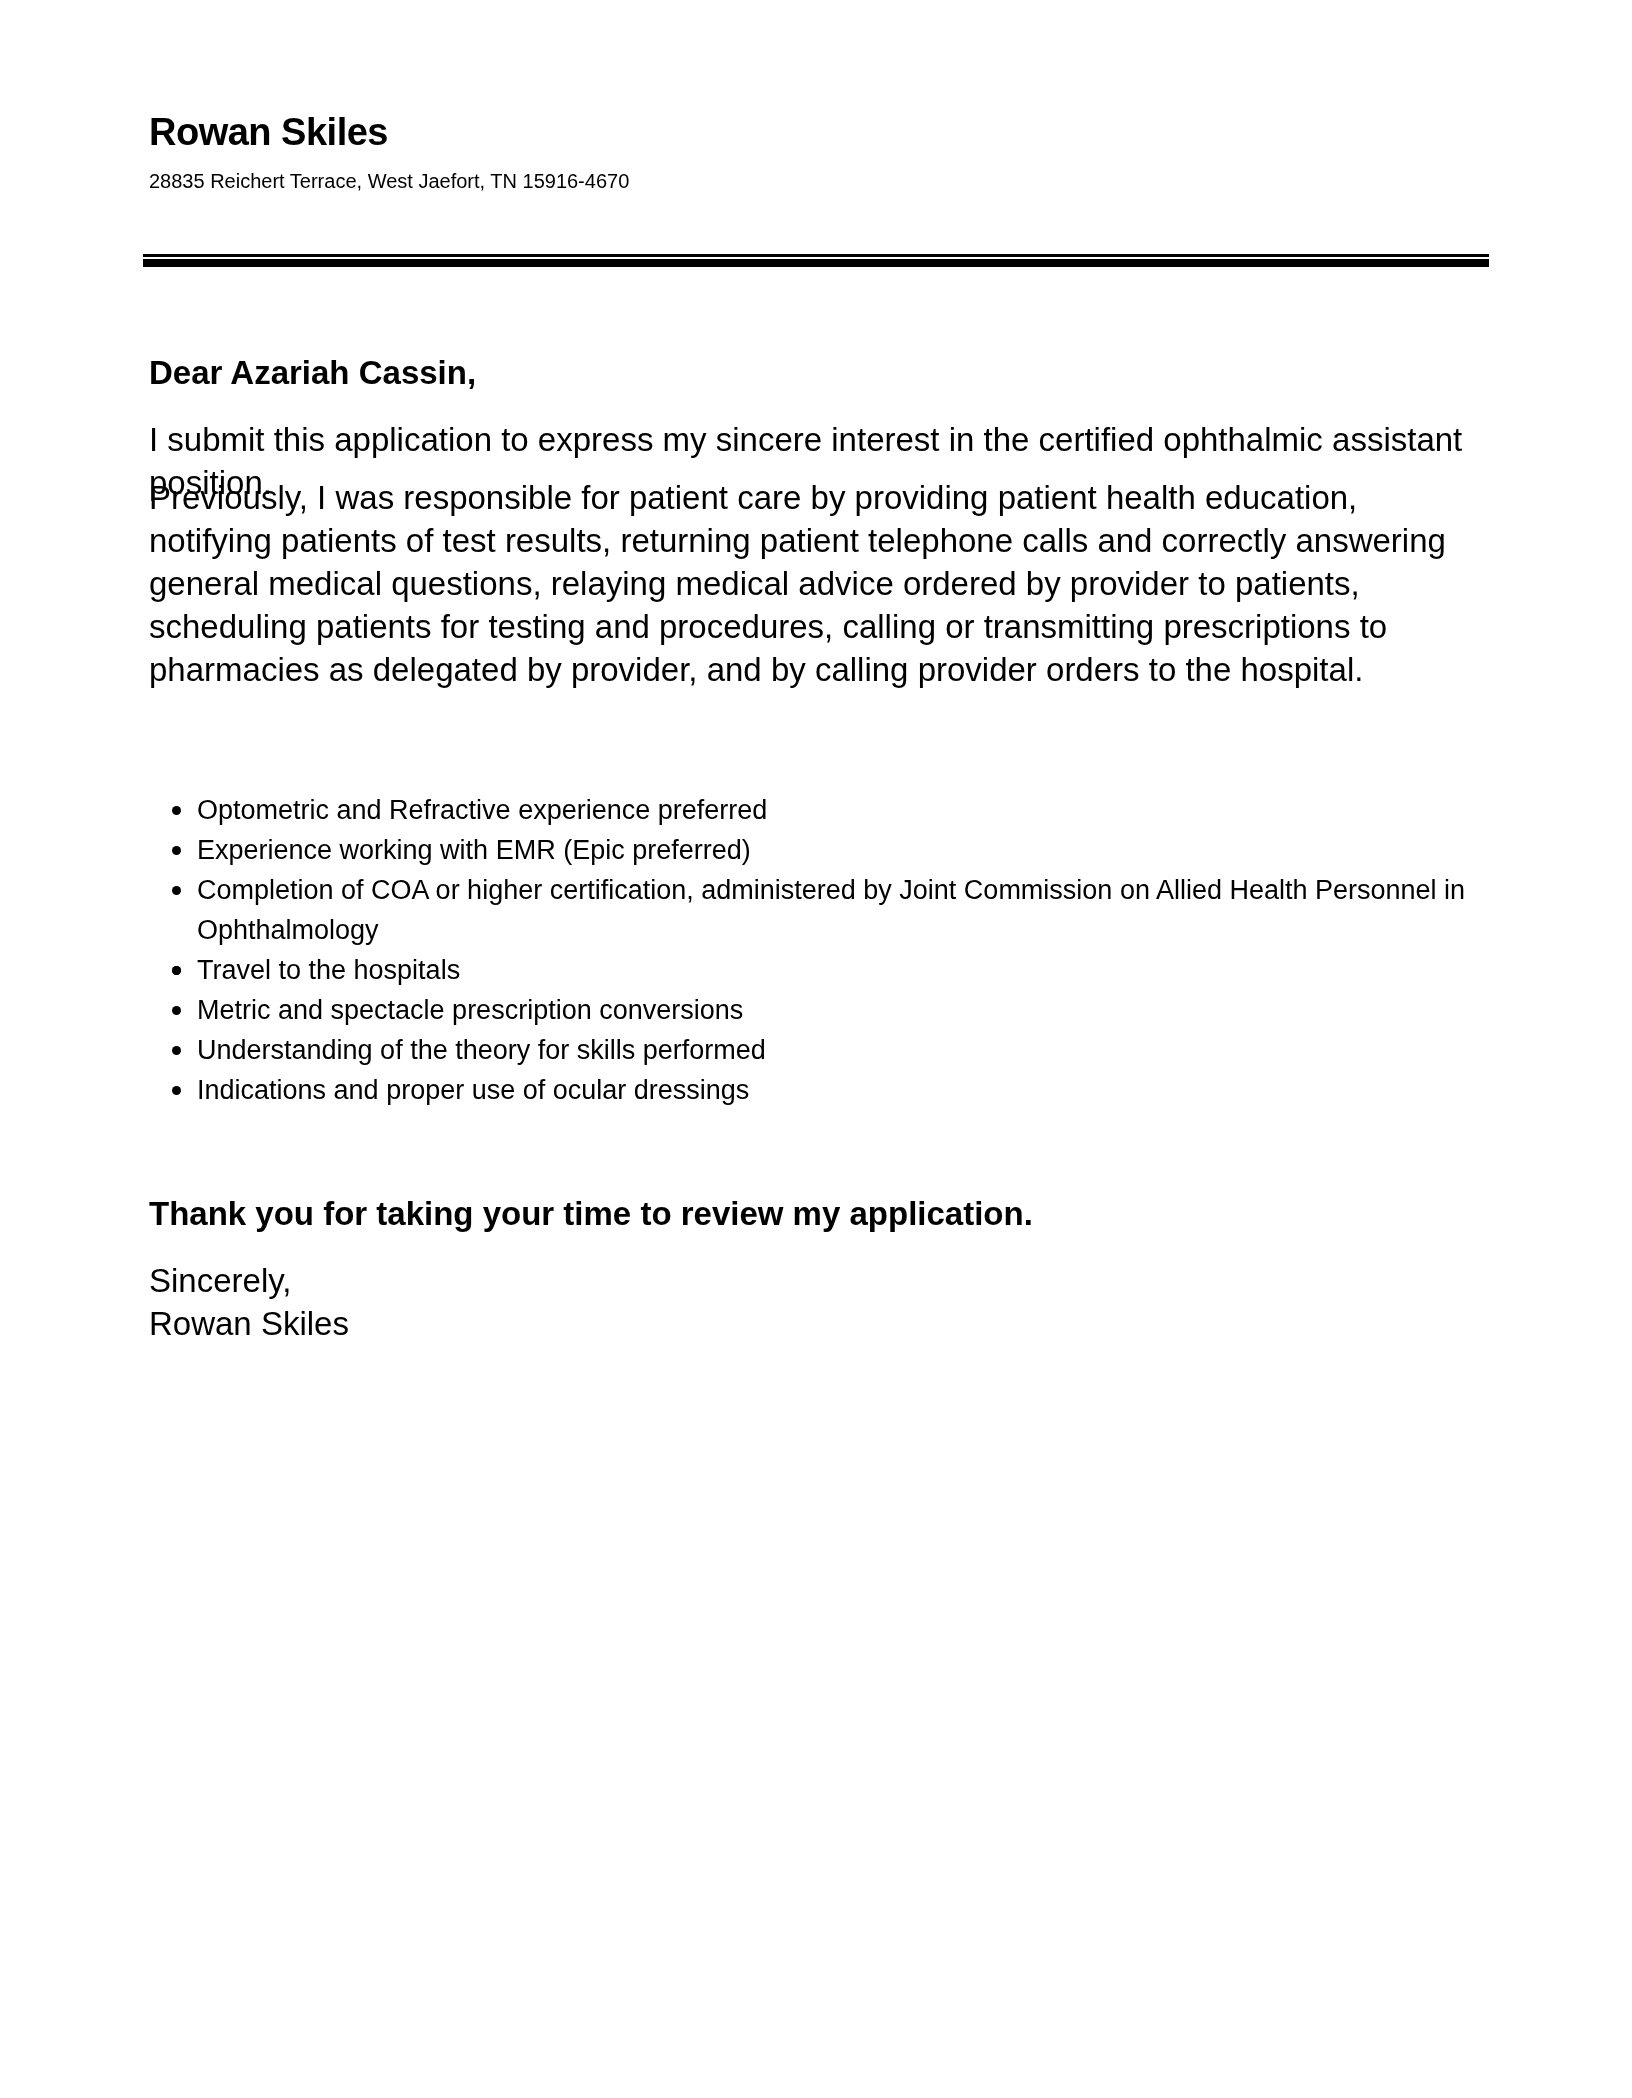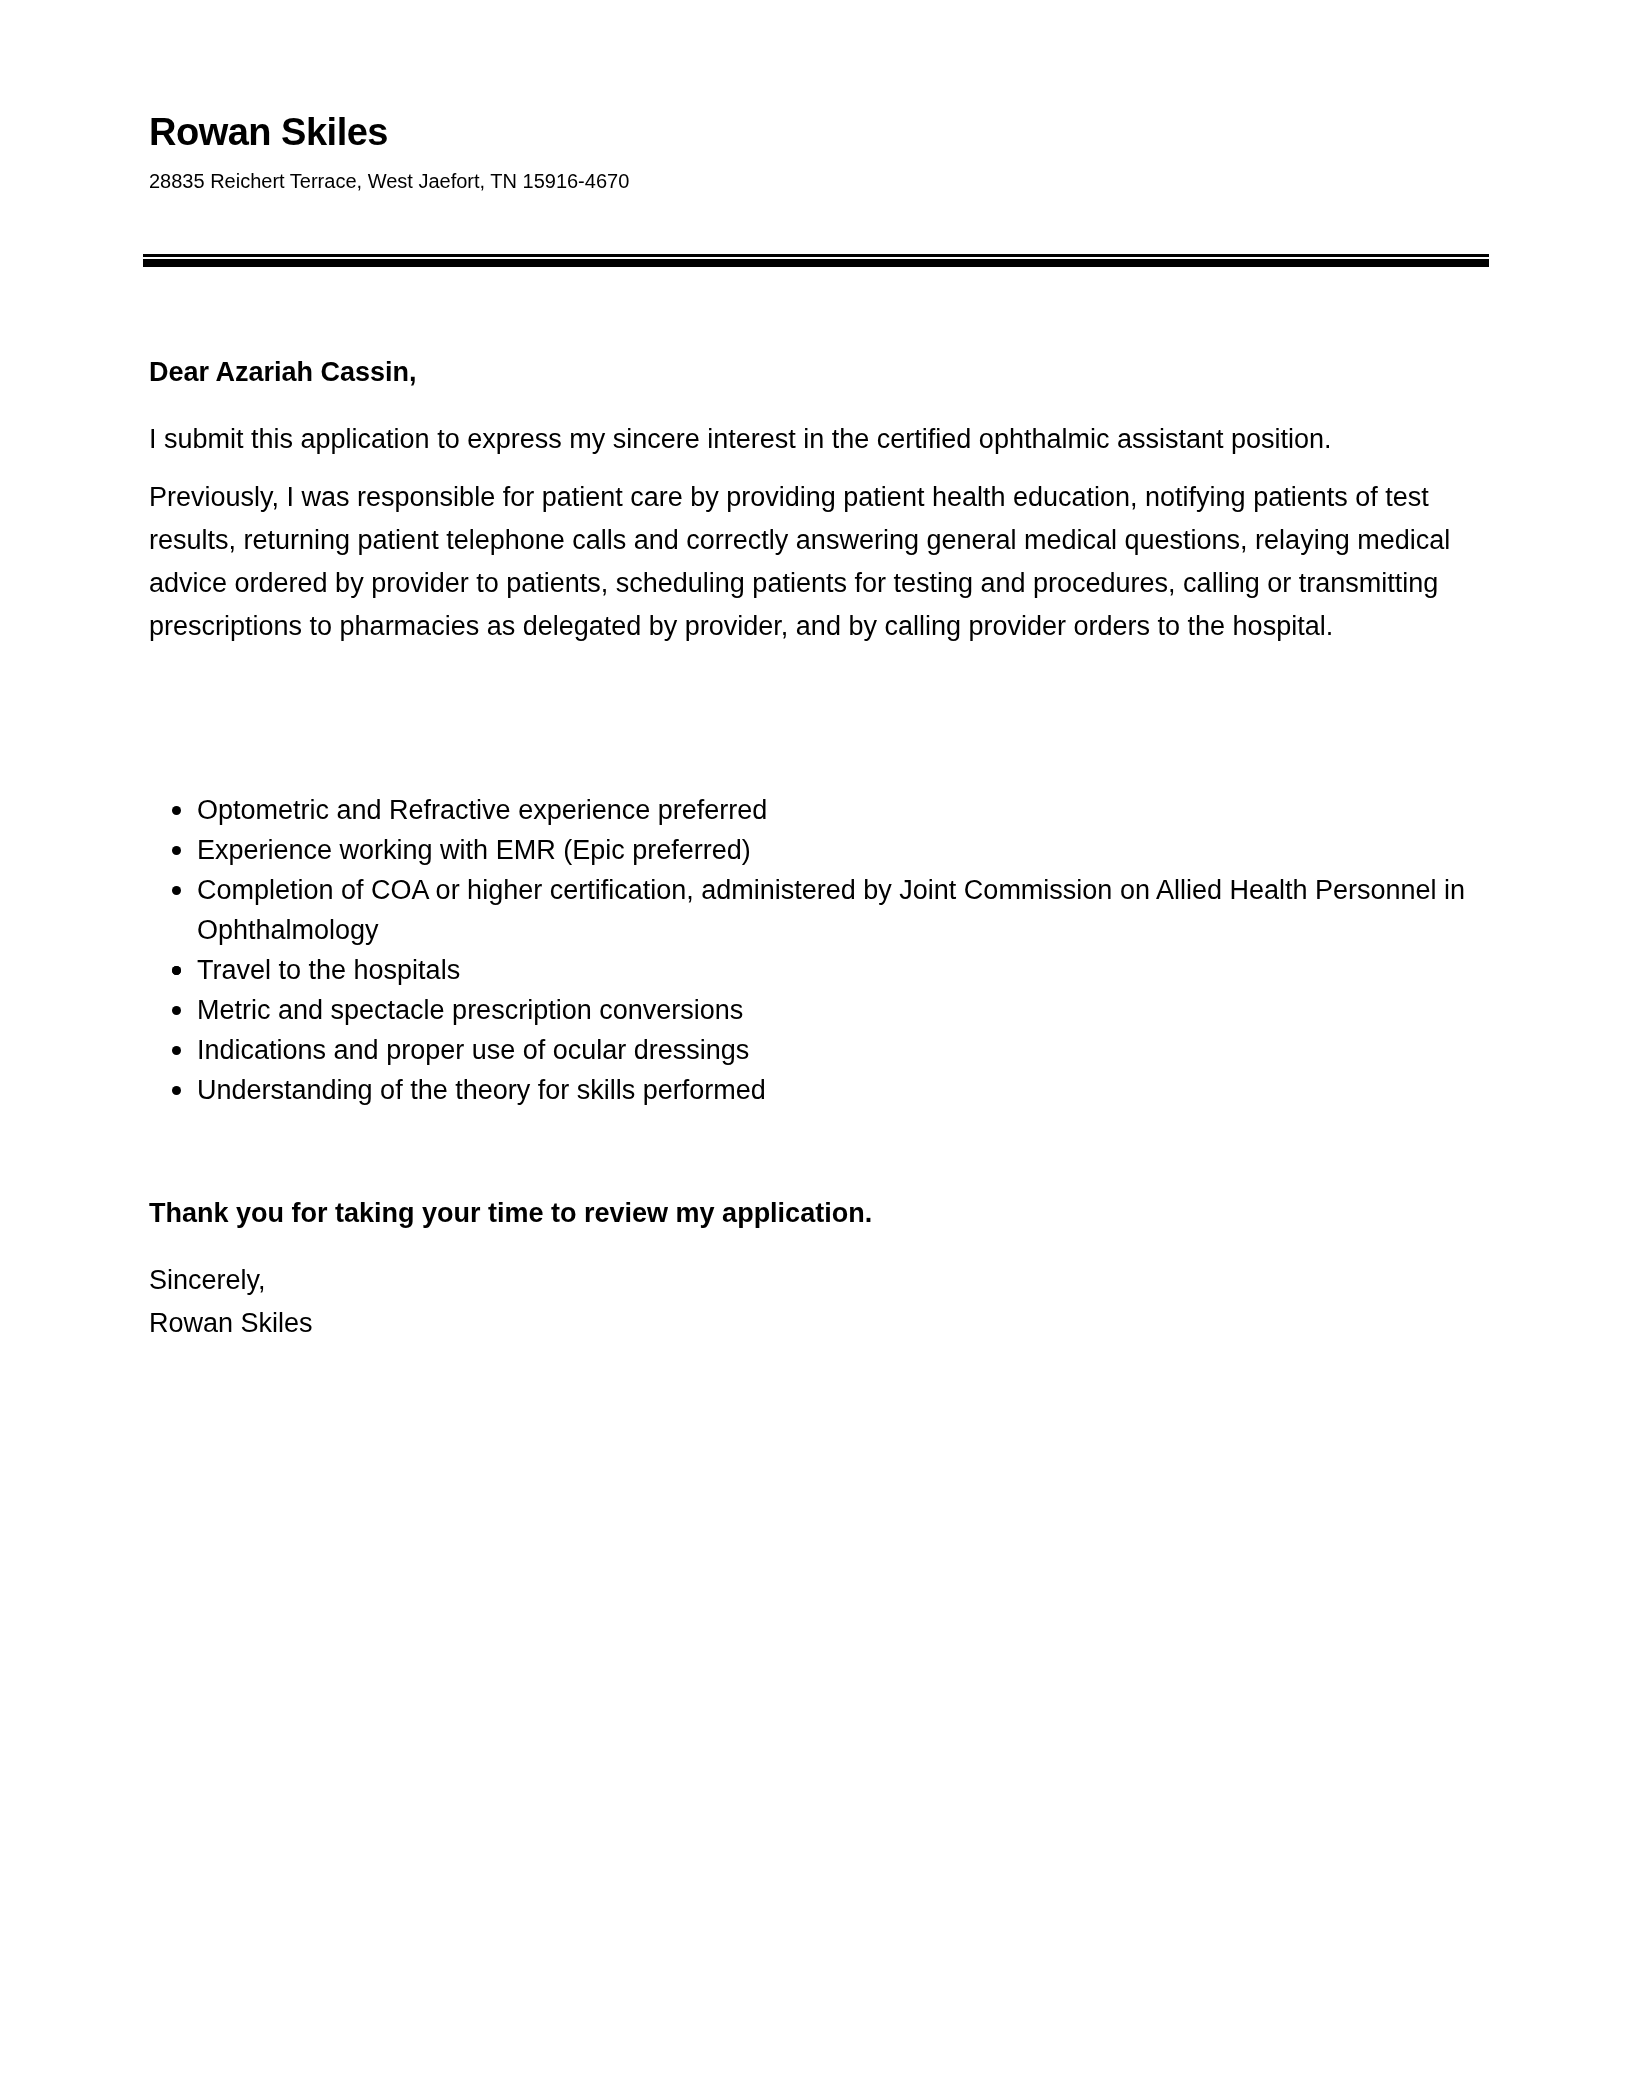--- a/index.html
+++ b/index.html
@@ -2,21 +2,21 @@
 <html><head>
   <meta charset="utf-8">
   <style>
     html, body { margin: 0; padding: 0; background: #ffffff; }
     body { width: 1632px; height: 2098px; position: relative; font-family: "Liberation Sans", "DejaVu Sans", sans-serif; color: #000; }
     .page { position: absolute; left: 0; top: 0; width: 1632px; height: 1752px; }
     .name { position: absolute; left: 149px; top: 108px; font-size: 38px; font-weight: bold; letter-spacing: -0.5px; margin: 0; line-height: 48px; }
     .addr { position: absolute; left: 149px; top: 160px; font-size: 20px; line-height: 43px; width: 640px; }
     .rule-thin { position: absolute; left: 143px; top: 254px; width: 1346px; height: 3px; background: #000; }
     .rule-thick { position: absolute; left: 143px; top: 259px; width: 1346px; height: 8px; background: #000; }
-    .body { position: absolute; left: 149px; width: 1340px; font-size: 27px; line-height: 43px; }
+    .body { position: absolute; left: 149px; width: 1340px; font-size: 33px; line-height: 43px; }
     .b { font-weight: bold; }
     p { margin: 0; }
     .greet { top: 351px; }
     .intro { top: 418px; }
     .prev { top: 476px; }
     .fit { top: 723px; }
     ul.req { position: absolute; left: 149px; top: 790px; width: 1340px; margin: 0; padding: 0; list-style: none; font-size: 27px; line-height: 40px; }
     ul.req li { position: relative; padding-left: 48px; }
     ul.req li .dot { position: absolute; left: 23px; top: 16px; width: 9px; height: 9px; border-radius: 50%; background: #000; }
     .thanks { top: 1192px; }
@@ -36,20 +36,20 @@
   <p class="body intro">I submit this application to express my sincere interest in the certified ophthalmic assistant position.</p>
   <p class="body prev">Previously, I was responsible for patient care by providing patient health education, notifying patients of test results, returning patient telephone calls and correctly answering general medical questions, relaying medical advice ordered by provider to patients, scheduling patients for testing and procedures, calling or transmitting prescriptions to pharmacies as delegated by provider, and by calling provider orders to the hospital.</p>
 
   <ul class="req">
     <li><span class="dot"></span><span>Optometric and Refractive experience preferred</span></li>
     <li><span class="dot"></span><span>Experience working with EMR (Epic preferred)</span></li>
     <li><span class="dot"></span><span>Completion of COA or higher certification, administered by Joint Commission on Allied Health Personnel in Ophthalmology</span></li>
     <li><span class="dot"></span></li>
     <li><span class="dot"></span><span>Travel to the hospitals</span></li>
     <li><span class="dot"></span><span>Metric and spectacle prescription conversions</span></li>
+    <li><span class="dot"></span><span>Understanding of the theory for skills performed</span></li>
     <li><span class="dot"></span><span>Indications and proper use of ocular dressings</span></li>
-    <li><span class="dot"></span><span>Understanding of the theory for skills performed</span></li>
   </ul>
 
   <p class="body b thanks">Thank you for taking your time to review my application.</p>
   <p class="body sinc">Sincerely,</p>
   <p class="body sign">Rowan Skiles</p>
 </div>
 
 </body></html>

